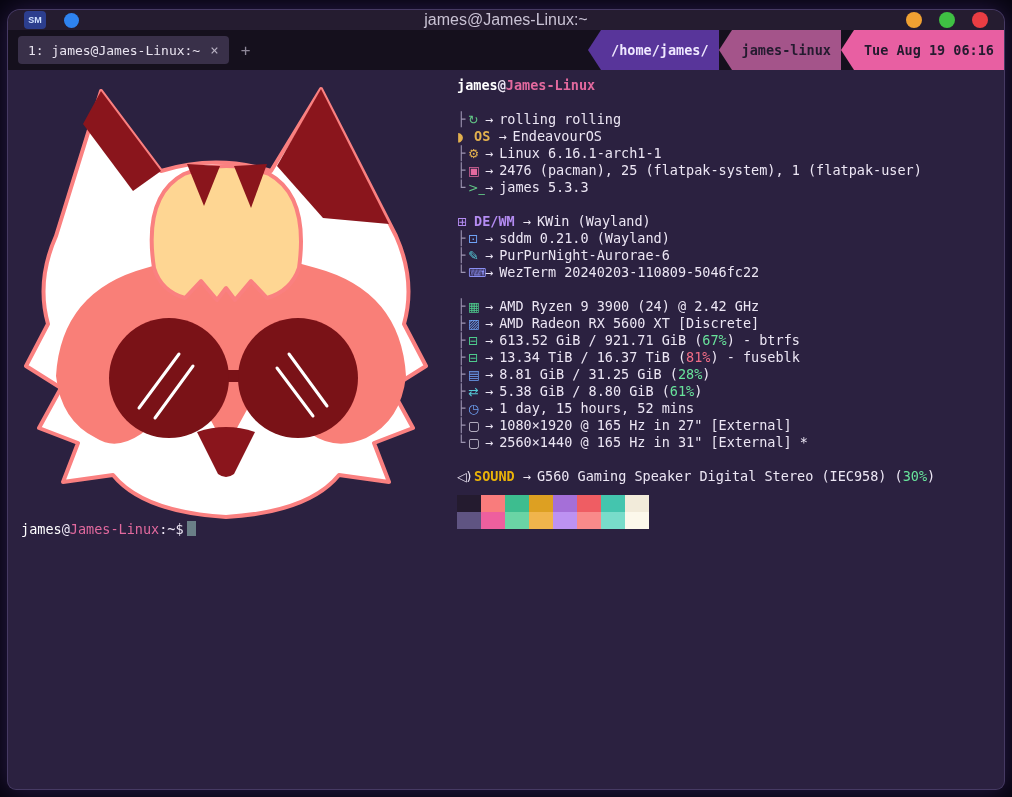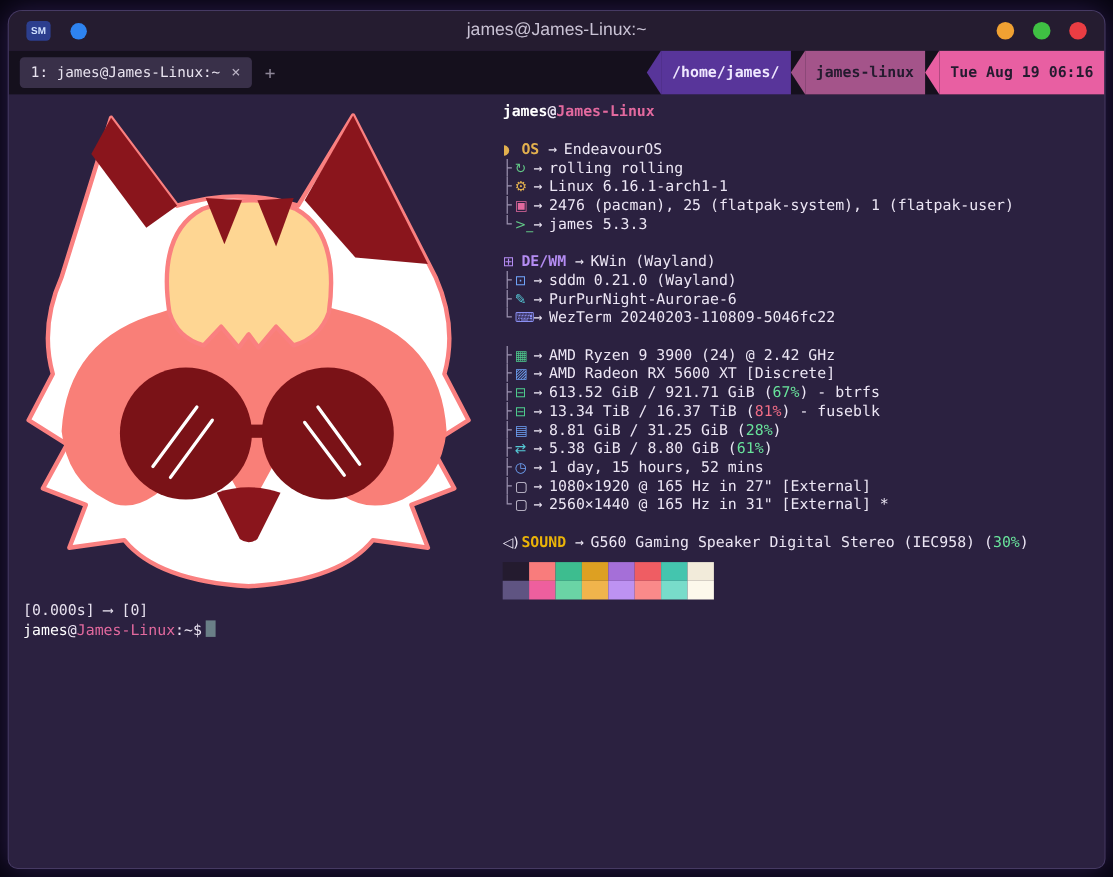--- a/index.html
+++ b/index.html
@@ -4,21 +4,21 @@
 <style>
   * { margin:0; padding:0; box-sizing:border-box; }
   html,body { width:1012px; height:797px; background:#070510; overflow:hidden;
               font-family:"DejaVu Sans Mono", monospace; }
 
   .window { position:absolute; left:8px; top:10px; width:996px; height:779px;
             background:#2b2140; border-radius:12px 12px 8px 8px; overflow:hidden;
             box-shadow:0 0 0 1px #463a63, 0 0 26px rgba(110,70,190,.35); }
 
   
-  .titlebar { height:36px; background:#251c30; position:relative;
+  .titlebar { height:20px; background:#251c30; position:relative;
               display:flex; align-items:center; padding:0 16px; }
   .tb-left { display:flex; align-items:center; gap:18px; }
   .app-icon { width:22px; height:18px; border-radius:4px; background:#2c3e8e;
               color:#cfe0ff; font-size:9px; font-weight:bold; line-height:18px;
               text-align:center; font-family:"Liberation Sans", sans-serif; }
   .tb-btn { width:16px; height:16px; border-radius:50%; }
   .tb-btn.blue   { background:#2e83f0; width:15px; height:15px; }
   .tb-btn.orange { background:#f0a132; }
   .tb-btn.green  { background:#3fc043; }
   .tb-btn.red    { background:#ea3d43; }
@@ -122,29 +122,28 @@
         <path d="M166,88 L183,130 L199,90 Z" fill="#8a151c"></path>
         <path d="M213,90 L230,132 L246,88 Z" fill="#8a151c"></path>
         <rect x="198" y="294" width="30" height="12" fill="#7a1217"></rect>
         <circle cx="148" cy="302" r="60" fill="#7a1217"></circle>
         <circle cx="277" cy="302" r="60" fill="#7a1217"></circle>
         <path d="M118,332 L158,278 M134,342 L172,290" stroke="#ffffff" stroke-width="3" stroke-linecap="round" fill="none"></path>
         <path d="M306,330 L268,278 M292,340 L256,292" stroke="#ffffff" stroke-width="3" stroke-linecap="round" fill="none"></path>
         <path d="M176,356 Q205,346 234,356 L213,398 Q205,404 197,398 Z" fill="#8a151c"></path>
       </svg>
 
-      <div class="timing">[0.000s] ⟶ [0]</div>
       <div class="prompt"><span class="c-blue">james</span><span>@</span><span class="c-pink">James-Linux</span><span>:~$</span><span class="cursor"></span></div>
     </div>
 
     <div class="right-col">
       <div class="fetch-header"><span class="c-blue">james</span><span>@</span><span class="c-pink">James-Linux</span></div>
       <div id="fetch-lines">
+          <div class="fetch-row"><span class="tree">├</span><span class="f-icon" style="color: rgb(98, 200, 135);">↻</span><span class="f-arrow">→</span><span>rolling rolling</span></div>
           <div class="fetch-row"><span class="f-icon" style="color: rgb(226, 176, 78);">◗</span><span class="f-label" style="color: rgb(226, 176, 78);">OS </span><span class="f-arrow">→</span><span>EndeavourOS</span></div>
-          <div class="fetch-row"><span class="tree">├</span><span class="f-icon" style="color: rgb(98, 200, 135);">↻</span><span class="f-arrow">→</span><span>rolling rolling</span></div>
           <div class="fetch-row"><span class="tree">├</span><span class="f-icon" style="color: rgb(226, 176, 78);">⚙</span><span class="f-arrow">→</span><span>Linux 6.16.1-arch1-1</span></div>
           <div class="fetch-row"><span class="tree">├</span><span class="f-icon" style="color: rgb(226, 105, 158);">▣</span><span class="f-arrow">→</span><span>2476 (pacman), 25 (flatpak-system), 1 (flatpak-user)</span></div>
           <div class="fetch-row"><span class="tree">└</span><span class="f-icon" style="color: rgb(98, 200, 135);">&gt;_</span><span class="f-arrow">→</span><span>james 5.3.3</span></div>
           <div class="fetch-gap"></div>
           <div class="fetch-row"><span class="f-icon" style="color: rgb(180, 140, 242);">⊞</span><span class="f-label" style="color: rgb(180, 140, 242);">DE/WM </span><span class="f-arrow">→</span><span>KWin (Wayland)</span></div>
           <div class="fetch-row"><span class="tree">├</span><span class="f-icon" style="color: rgb(111, 163, 247);">⊡</span><span class="f-arrow">→</span><span>sddm 0.21.0 (Wayland)</span></div>
           <div class="fetch-row"><span class="tree">├</span><span class="f-icon" style="color: rgb(85, 201, 214);">✎</span><span class="f-arrow">→</span><span>PurPurNight-Aurorae-6</span></div>
           <div class="fetch-row"><span class="tree">└</span><span class="f-icon" style="color: rgb(138, 143, 242);">⌨</span><span class="f-arrow">→</span><span>WezTerm 20240203-110809-5046fc22</span></div>
           <div class="fetch-gap"></div>
           <div class="fetch-row"><span class="tree">├</span><span class="f-icon" style="color: rgb(78, 203, 141);">▦</span><span class="f-arrow">→</span><span>AMD Ryzen 9 3900 (24) @ 2.42 GHz</span></div>

